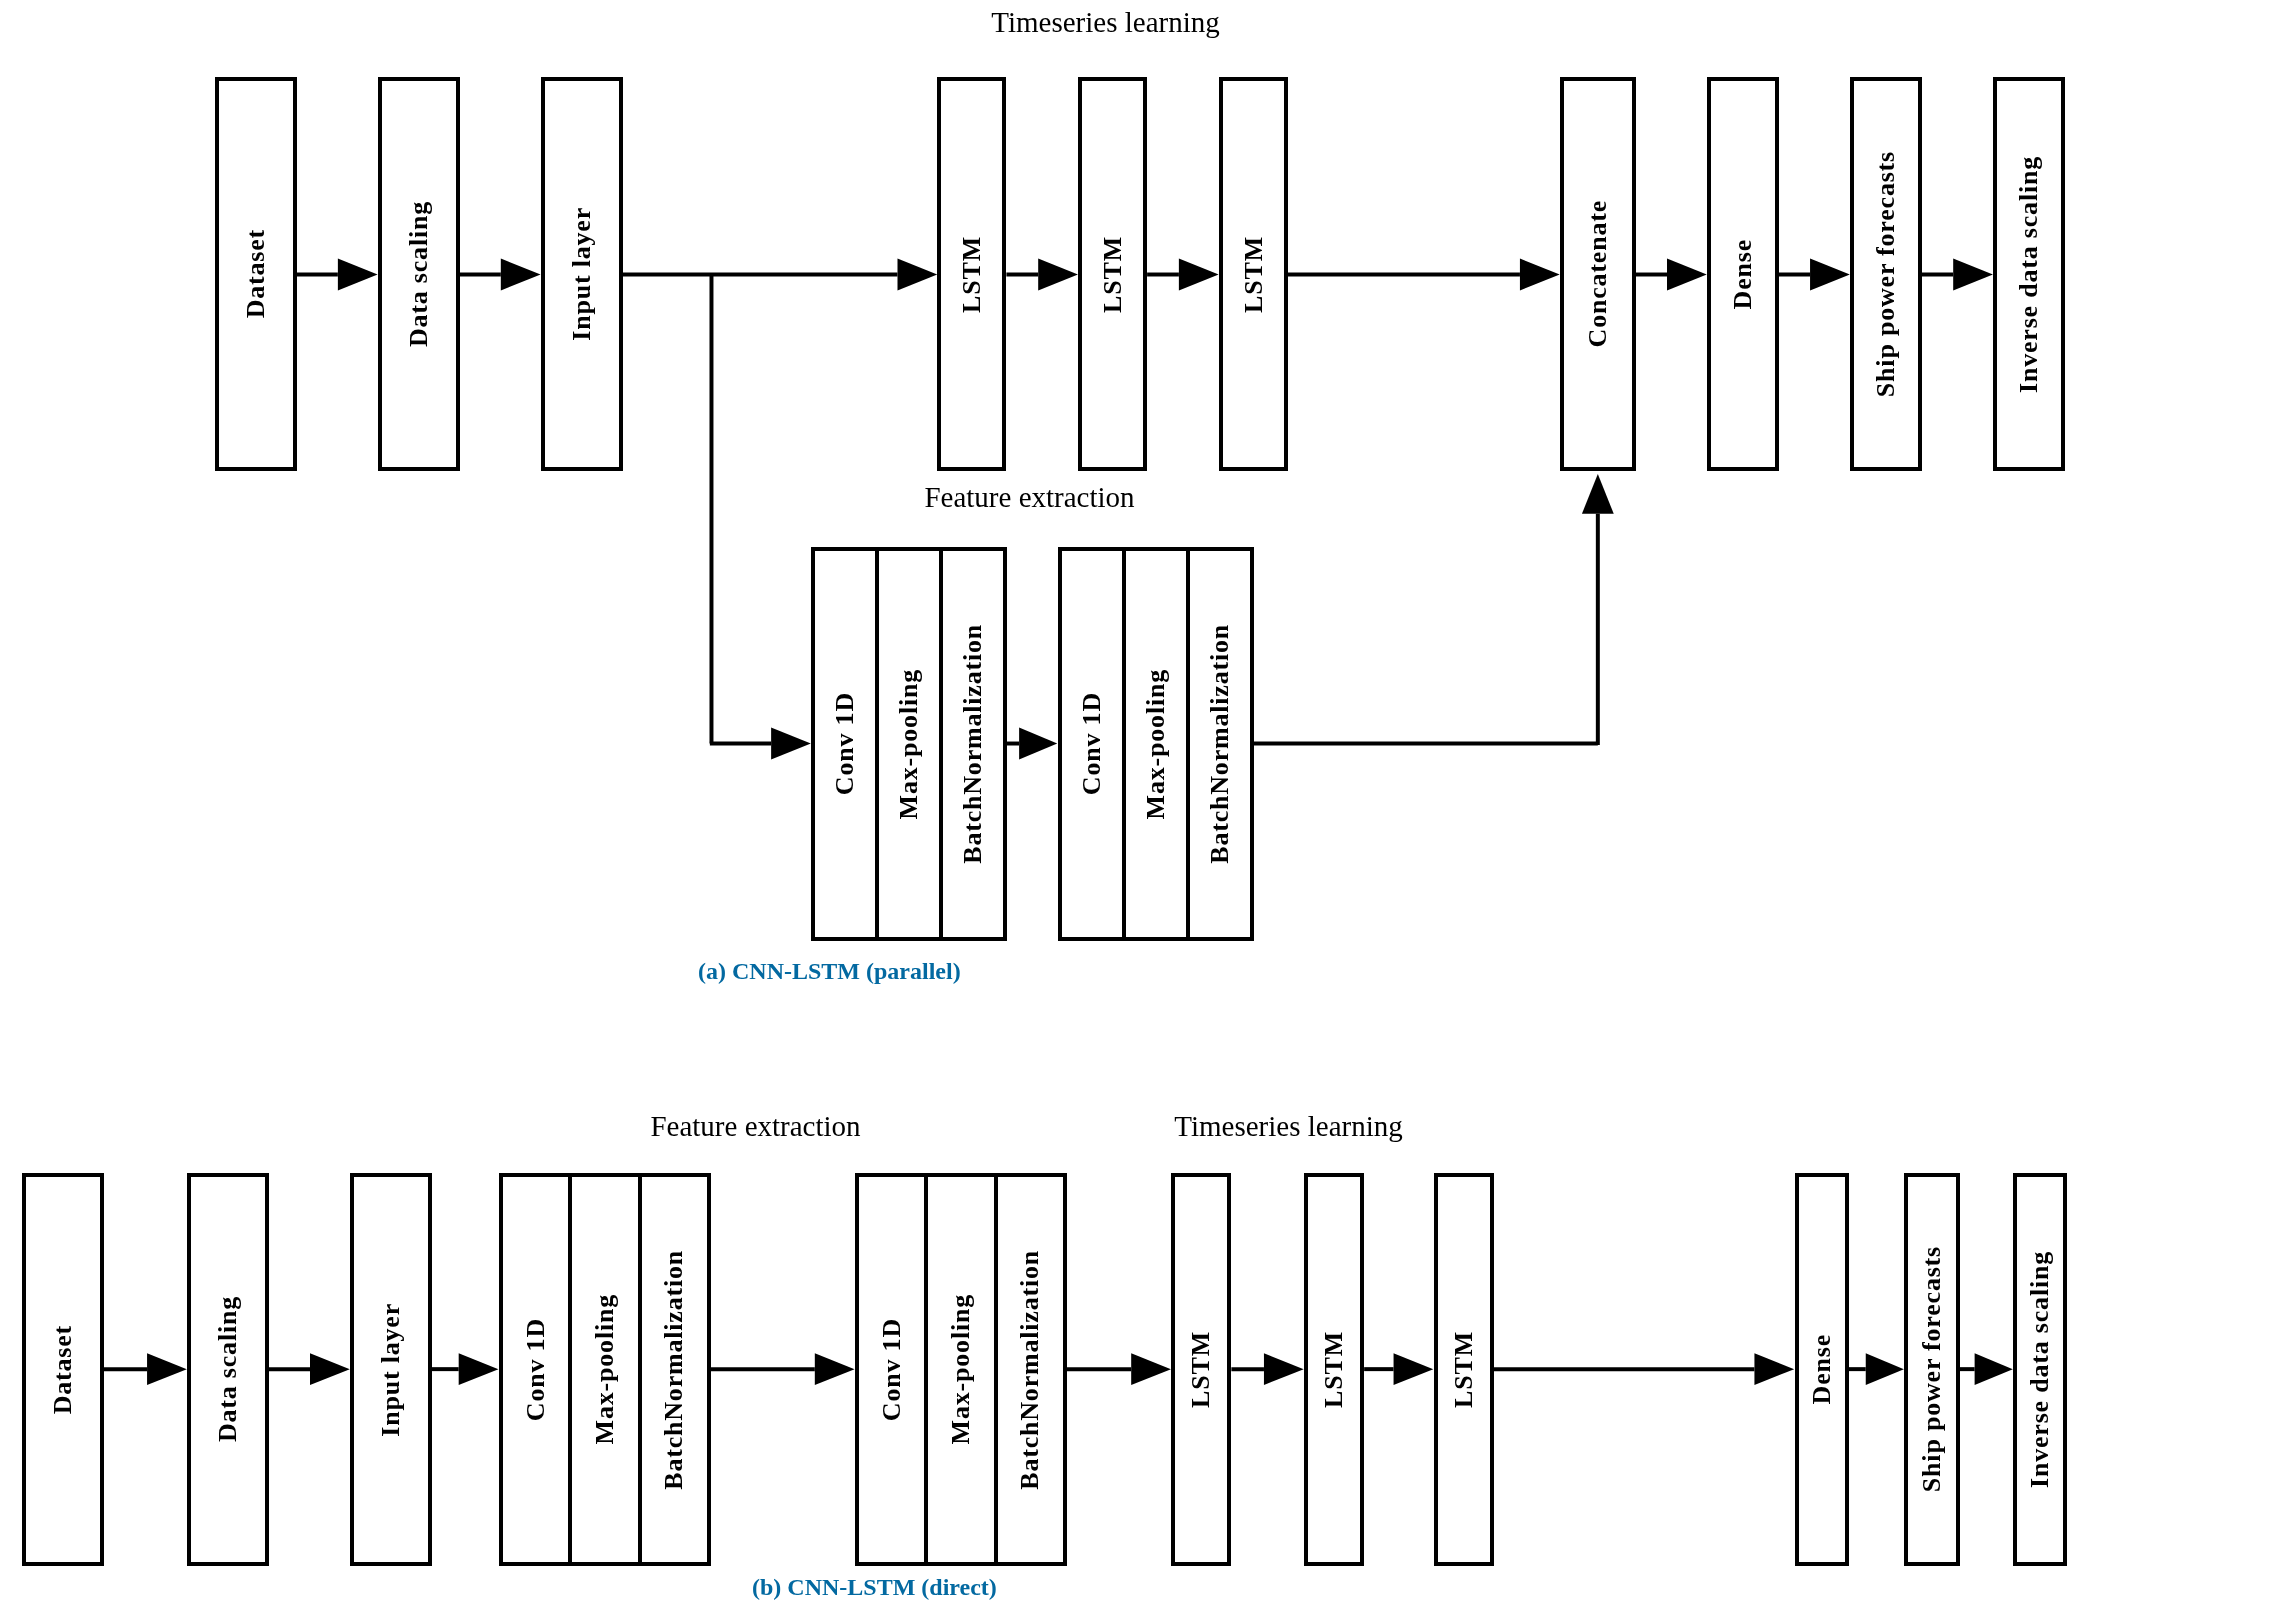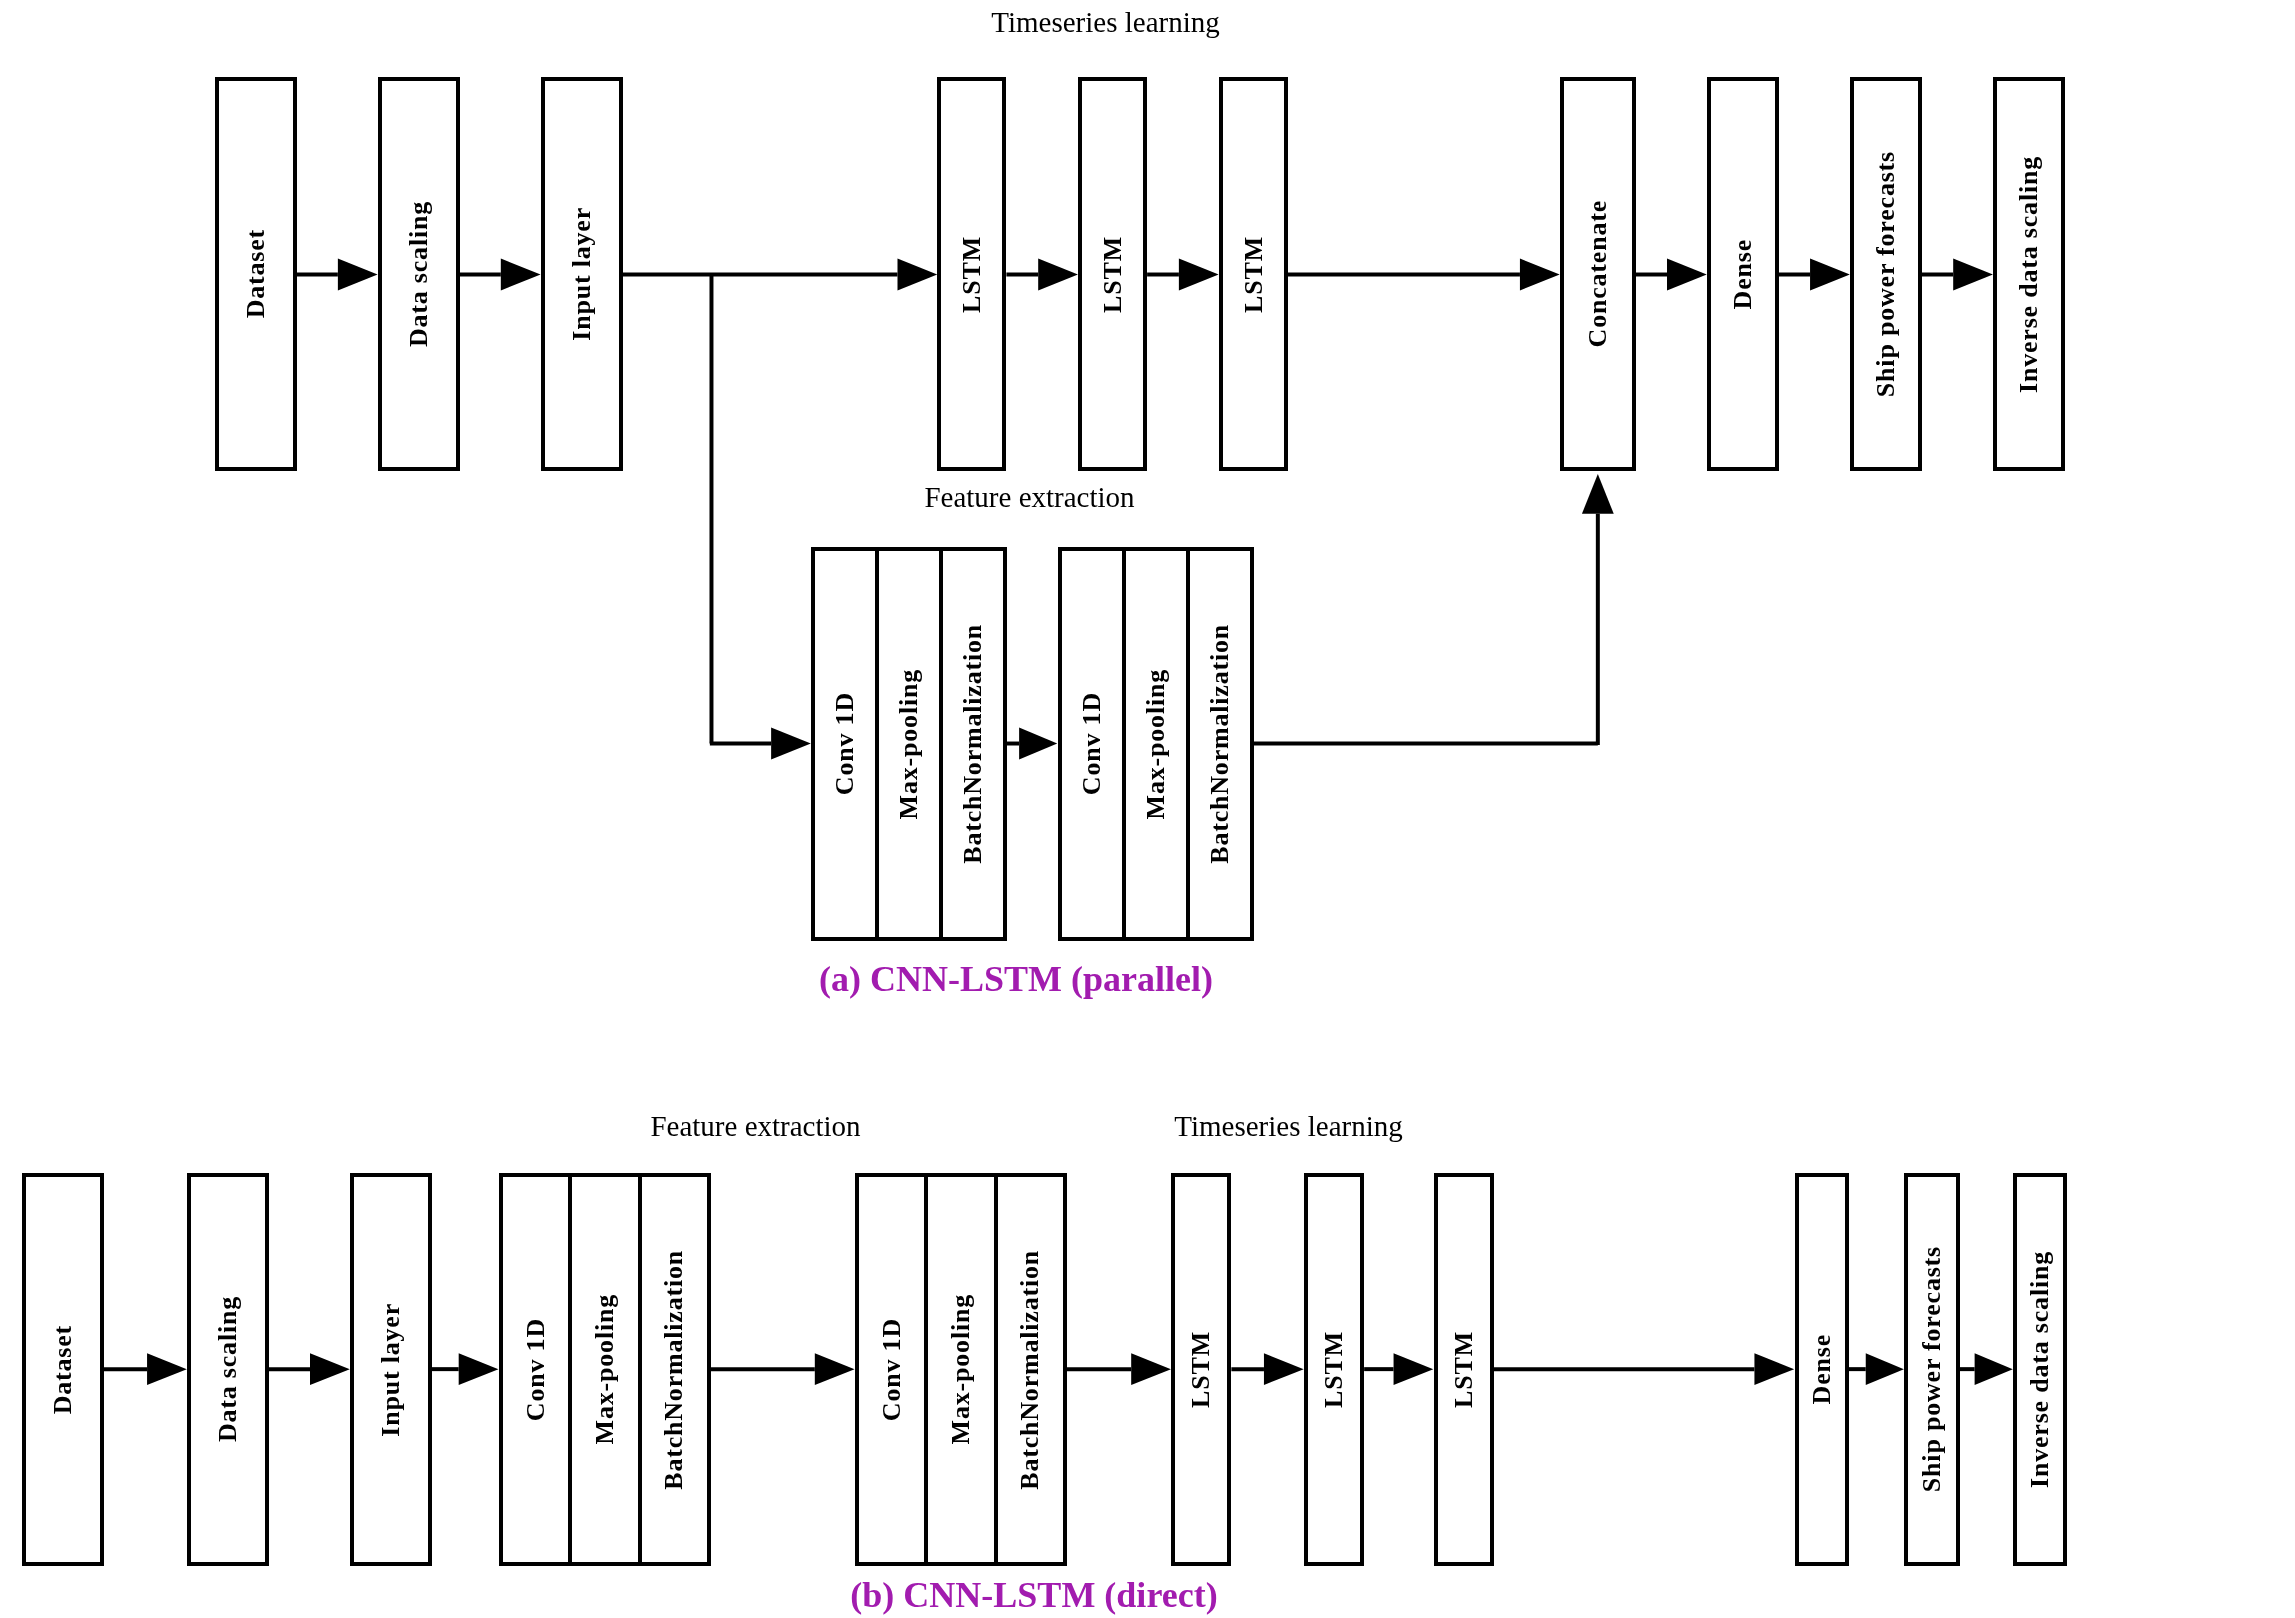--- a/index.html
+++ b/index.html
@@ -57,24 +57,24 @@
     position: absolute;
     width: 557px;
     text-align: center;
     font-size: 29px;
     font-weight: normal;
     color: #000000;
   }
   .caption {
     position: absolute;
     width: 636px;
-    text-align: center;
-    font-size: 36px;
+    text-align: left;
+    font-size: 24px;
     font-weight: bold;
-    color: #a21caf;
+    color: #0369a1;
   }
   svg.wires {
     position: absolute;
     left: 0;
     top: 0;
     width: 2295px;
     height: 1619px;
     pointer-events: none;
   }
   svg.wires line { stroke: #000000; stroke-width: 5; }
@@ -212,21 +212,21 @@
   </div>
 
   <div class="node" style="left:1904px; top:1173px; width:56px; height:393px;">
     <span class="vtext">Ship power forecasts</span>
   </div>
 
   <div class="node" style="left:2013px; top:1173px; width:54px; height:393px;">
     <span class="vtext">Inverse data scaling</span>
   </div>
 
-  <div class="caption" style="left:716px; top:1574px;">(b) CNN-LSTM (direct)</div>
+  <div class="caption" style="left:752px; top:1574px;">(b) CNN-LSTM (direct)</div>
 
   <svg class="wires" viewBox="0 0 2887 2036">
 
     <g>
       <line x1="373" y1="345" x2="425" y2="345"></line>
       <polygon points="425,325 425,365 475,345"></polygon>
     </g>
     <g>
       <line x1="578" y1="345" x2="630" y2="345"></line>
       <polygon points="630,325 630,365 680,345"></polygon>

